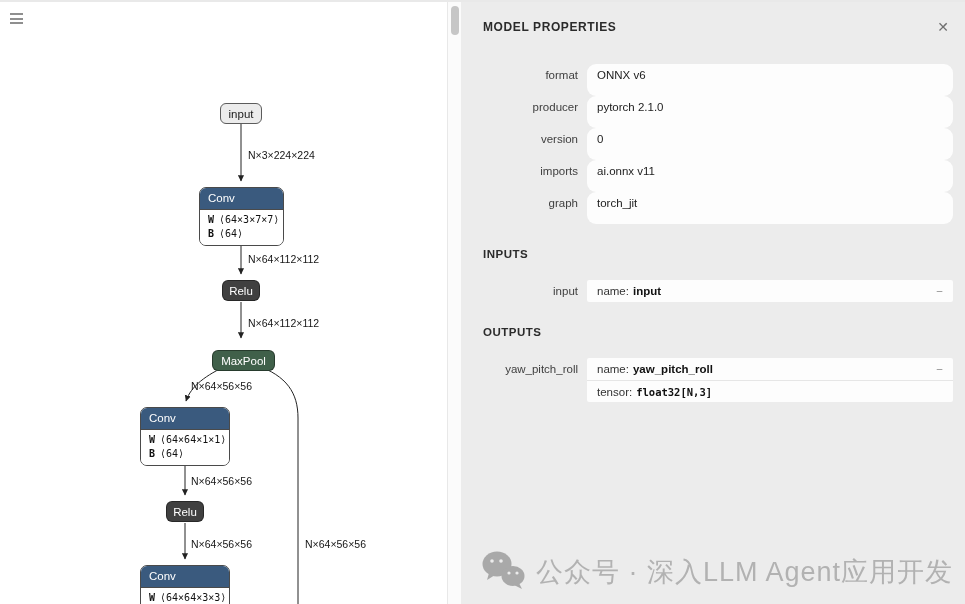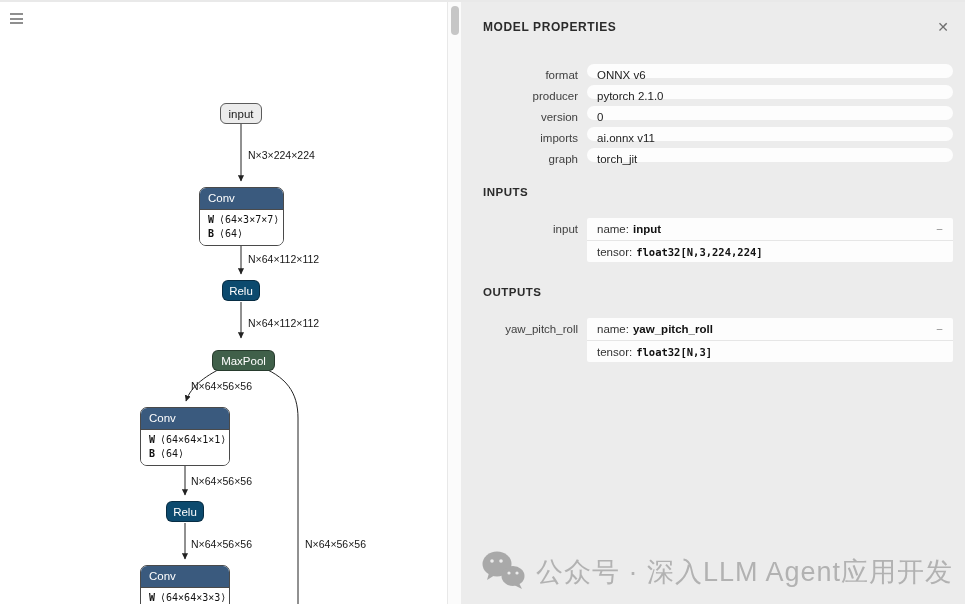--- a/index.html
+++ b/index.html
@@ -16,36 +16,36 @@
 
   .node { position:absolute; border:1px solid #4a4a4a; border-radius:7px; background:#fff; overflow:hidden; cursor:pointer; }
   .node-header { height:21px; line-height:21px; padding:0 8px; color:#fff; font-size:11.5px; }
   .node-body { padding:3px 8px 5px; background:#fff; border-top:1px solid #4a4a4a; }
   .param-row { font-family:"DejaVu Sans Mono", monospace; font-size:10px; line-height:13.5px; color:#111; white-space:nowrap; }
   .param-k { font-weight:bold; margin-right:5px; }
   .pill { position:absolute; height:21px; line-height:20px; text-align:center; color:#fff;
           font-size:11.5px; border-radius:6px; border:1px solid rgba(0,0,0,.38); cursor:pointer; }
   #node-input { background:#ececec; color:#1a1a1a; border-color:#5c5c5c; }
   .conv-h { background:#3a5a7e; }
-  .relu-p { background:#0c4a6e; }
+  .relu-p { background:#404040; }
   .pool-p { background:#40604a; }
 
   
   #gutter { position:absolute; left:447px; top:0; width:14px; height:602px; background:#fbfbfb; border-left:1px solid #e8e8e8; }
   #scroll-thumb { position:absolute; left:3px; top:4px; width:8px; height:29px; background:#c6c6c6; border-radius:4px; cursor:pointer; }
 
   
   #panel { position:absolute; left:461px; top:0; width:504px; height:602px; background:#ececec;
            padding:18px 12px 0 22px; }
   #panel-title-row { display:flex; justify-content:space-between; align-items:flex-start; height:16px; }
   #panel-title { font-size:12px; font-weight:bold; letter-spacing:.6px; color:#2b2b2b; }
   #panel-close { font-size:14px; color:#6f6f6f; line-height:14px; cursor:pointer; margin-right:4px; }
 
   .props { margin-top:28px; }
-  .prop-row { display:flex; height:14px; margin-bottom:7px; }
+  .prop-row { display:flex; height:32px; }
   .prop-label { width:95px; text-align:right; font-size:11.5px; color:#404040; line-height:22px; flex:none; }
   .prop-value { flex:1; margin-left:9px; background:#fdfdfd; border-radius:9px; padding-left:10px;
                 font-size:11.5px; color:#1c1c1c; line-height:22px; }
 
   .section-header { margin-top:24px; font-size:11.5px; font-weight:bold; letter-spacing:.5px; color:#2b2b2b; }
   .io-item { display:flex; margin-top:20px; }
   .io-label { width:95px; text-align:right; font-size:11.5px; color:#404040; padding-top:5px; flex:none; }
   .io-box { flex:1; margin-left:9px; background:#fdfdfd; border-radius:2px; }
   .io-row { height:22px; line-height:22px; padding:0 10px; font-size:11.5px; color:#333;
             display:flex; justify-content:space-between; }
@@ -161,23 +161,20 @@
     </div>
 
     <div class="section-header">INPUTS</div>
     <div class="io-item">
       <div class="io-label">input</div>
       <div class="io-box">
         <div class="io-row">
           <span><span>name:</span><span class="io-name">input</span></span>
           <span class="io-collapse">−</span>
         </div>
-        <div class="io-row">
-          <span><span>tensor:</span><span class="io-tensor">float32[N,3,224,224]</span></span>
-        </div>
       </div>
     </div>
 
     <div class="section-header">OUTPUTS</div>
     <div class="io-item">
       <div class="io-label">yaw_pitch_roll</div>
       <div class="io-box">
         <div class="io-row">
           <span><span>name:</span><span class="io-name">yaw_pitch_roll</span></span>
           <span class="io-collapse">−</span>

